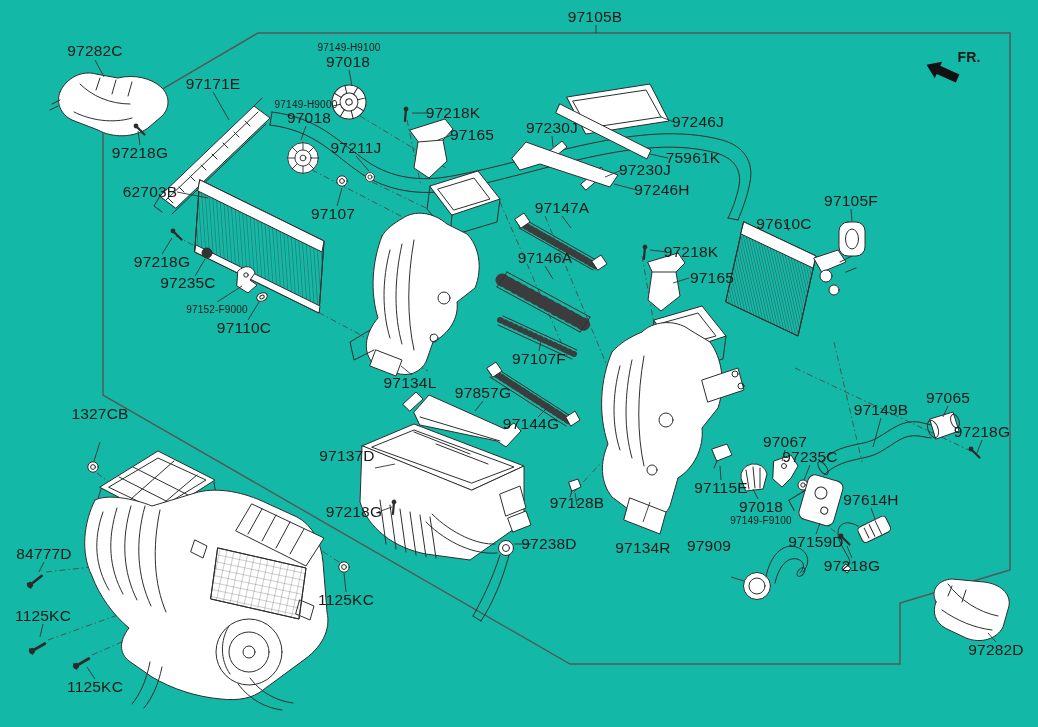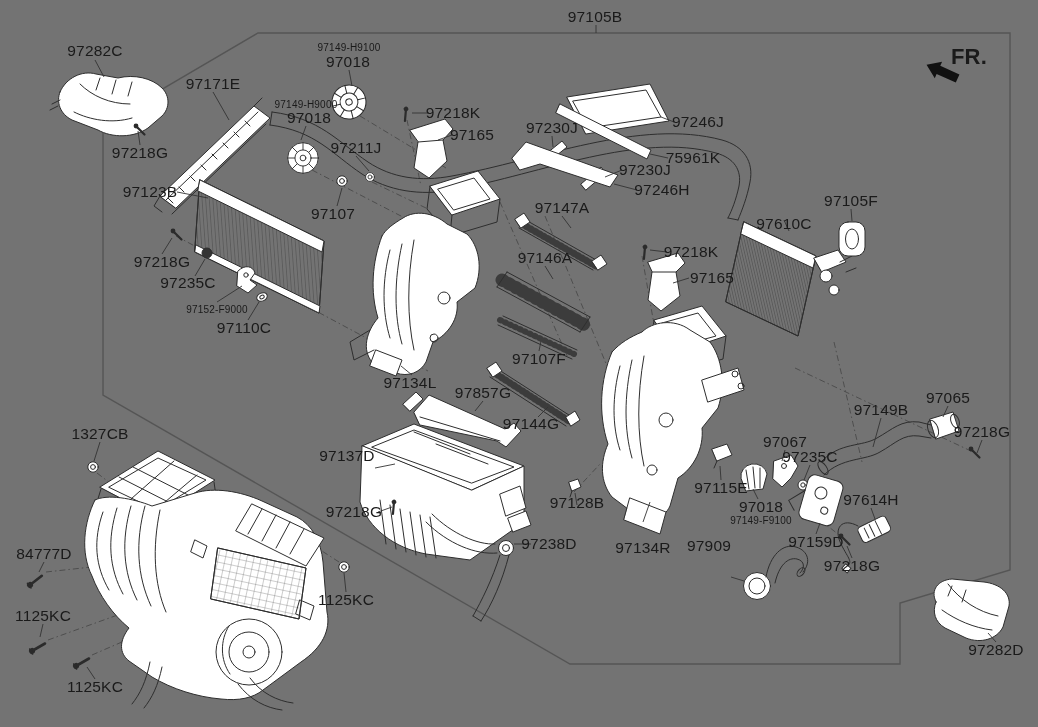--- a/index.html
+++ b/index.html
@@ -1,22 +1,22 @@
 <!DOCTYPE html>
 <html><head>
 <meta charset="utf-8">
 <style>
   html,body{margin:0;padding:0;background:#fff;}
-  .stage{position:relative;width:1038px;height:727px;background:#737373;overflow:hidden;
+  .stage{position:relative;width:1038px;height:727px;background:#14b8a6;overflow:hidden;
          font-family:"Liberation Sans",sans-serif;}
   .stage svg{position:absolute;left:0;top:0;}
   .lbl{position:absolute;transform:translate(-50%,-50%);font-size:15.5px;color:#1a1a1a;
        white-space:nowrap;letter-spacing:0.2px;}
   .lbl.sm{font-size:10px;}
-  .lbl.b{font-weight:bold;font-size:22px;}
+  .lbl.b{font-weight:bold;font-size:14px;}
   .art{stroke:#2e2e2e;stroke-width:1;fill:none;stroke-linejoin:round;stroke-linecap:round;}
   .dash{stroke:#4a4a4a;stroke-width:0.9;stroke-dasharray:6 3 1.5 3;fill:none;}
   .lead{stroke:#333;stroke-width:0.9;fill:none;}
   .border{stroke:#555;stroke-width:1.4;fill:none;}
   .rung7{stroke:#3c3c3c;stroke-width:7;stroke-dasharray:1.3 3.6;}
   .rung13{stroke:#3c3c3c;stroke-width:13;stroke-dasharray:1.6 6;}
   .rung6{stroke:#3c3c3c;stroke-width:6;stroke-dasharray:1.2 4.2;}
 </style>
 </head>
 <body>
@@ -413,21 +413,21 @@
 <div class="lbl" style="left:213px;top:84px">97171E</div>
 <div class="lbl sm" style="left:349px;top:47px">97149-H9100</div>
 <div class="lbl" style="left:348px;top:62px">97018</div>
 <div class="lbl sm" style="left:306px;top:104px">97149-H9000</div>
 <div class="lbl" style="left:309px;top:118px">97018</div>
 <div class="lbl" style="left:453px;top:113px">97218K</div>
 <div class="lbl" style="left:472px;top:135px">97165</div>
 <div class="lbl" style="left:356px;top:148px">97211J</div>
 <div class="lbl" style="left:333px;top:214px">97107</div>
 <div class="lbl" style="left:140px;top:153px">97218G</div>
-<div class="lbl" style="left:150px;top:192px">97123B</div>
+<div class="lbl" style="left:150px;top:192px">62703B</div>
 <div class="lbl" style="left:162px;top:262px">97218G</div>
 <div class="lbl" style="left:188px;top:283px">97235C</div>
 <div class="lbl sm" style="left:217px;top:309px">97152-F9000</div>
 <div class="lbl" style="left:244px;top:328px">97110C</div>
 <div class="lbl" style="left:552px;top:128px">97230J</div>
 <div class="lbl" style="left:698px;top:122px">97246J</div>
 <div class="lbl" style="left:693px;top:158px">75961K</div>
 <div class="lbl" style="left:645px;top:170px">97230J</div>
 <div class="lbl" style="left:662px;top:190px">97246H</div>
 <div class="lbl" style="left:562px;top:208px">97147A</div>
@@ -436,21 +436,21 @@
 <div class="lbl" style="left:712px;top:278px">97165</div>
 <div class="lbl" style="left:784px;top:224px">97610C</div>
 <div class="lbl" style="left:851px;top:201px">97105F</div>
 <div class="lbl" style="left:539px;top:359px">97107F</div>
 <div class="lbl" style="left:410px;top:383px">97134L</div>
 <div class="lbl" style="left:483px;top:393px">97857G</div>
 <div class="lbl" style="left:531px;top:424px">97144G</div>
 <div class="lbl" style="left:881px;top:410px">97149B</div>
 <div class="lbl" style="left:948px;top:398px">97065</div>
 <div class="lbl" style="left:982px;top:432px">97218G</div>
-<div class="lbl" style="left:100px;top:434px">1327CB</div>
+<div class="lbl" style="left:100px;top:414px">1327CB</div>
 <div class="lbl" style="left:347px;top:456px">97137D</div>
 <div class="lbl" style="left:785px;top:442px">97067</div>
 <div class="lbl" style="left:810px;top:457px">97235C</div>
 <div class="lbl" style="left:721px;top:488px">97115E</div>
 <div class="lbl" style="left:354px;top:512px">97218G</div>
 <div class="lbl" style="left:577px;top:503px">97128B</div>
 <div class="lbl" style="left:761px;top:507px">97018</div>
 <div class="lbl sm" style="left:761px;top:520px">97149-F9100</div>
 <div class="lbl" style="left:643px;top:548px">97134R</div>
 <div class="lbl" style="left:871px;top:500px">97614H</div>

